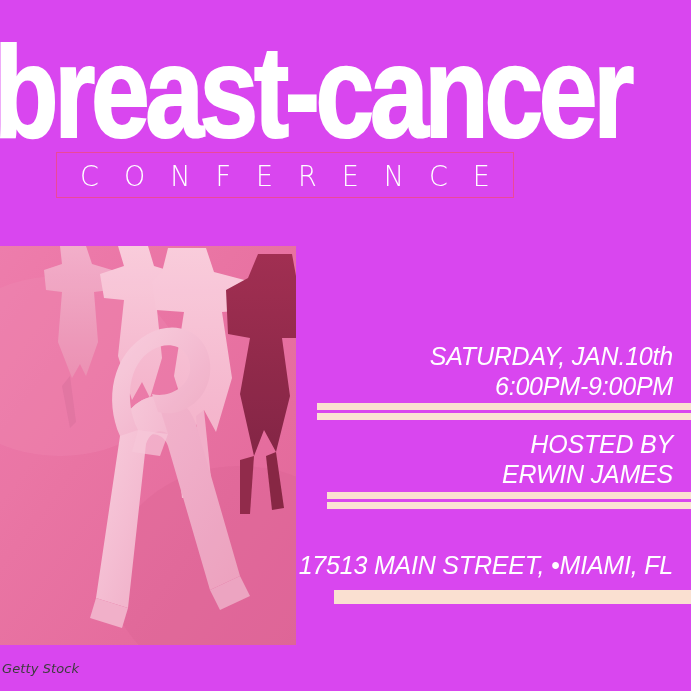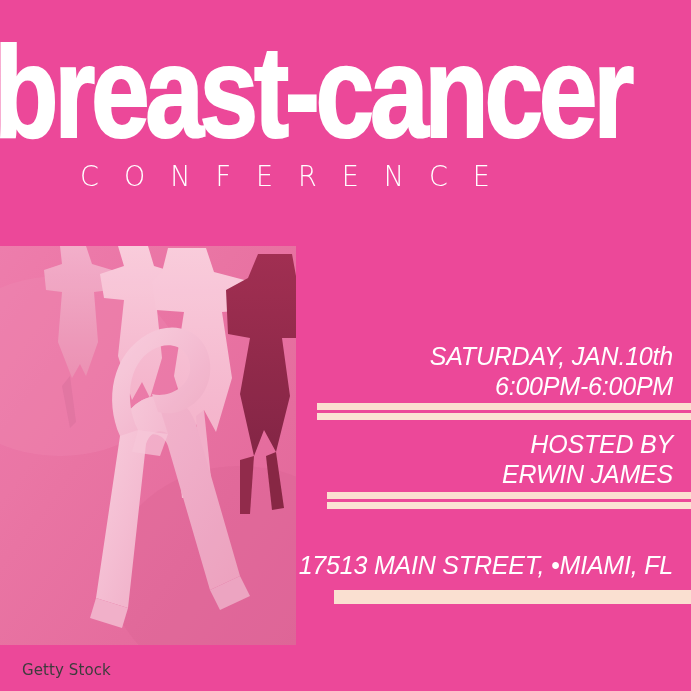--- a/index.html
+++ b/index.html
@@ -6,21 +6,21 @@
   body{
     width:691px;height:691px;
     background:#fcb6cd;
     font-family:"Liberation Sans","DejaVu Sans",sans-serif;
     overflow:hidden;
     position:relative;
   }
   #poster{
     position:absolute;inset:0;
     width:691px;height:691px;
-    background:#ec4899;
+    background:#d946ef;
   }
 
   
   .title-wrap{
     position:absolute;
     left:0;top:34px;
     width:691px;
     height:118px;
   }
   .title-main{
@@ -108,25 +108,26 @@
   .div-2{left:27px;right:0;top:246px;height:17px;}
   .div-2 .bar-a{top:0px;height:7px;background:#fbdfd0;}
   .div-2 .bar-b{top:10px;height:7px;background:#fbe2d3;}
 
   .div-3{left:34px;right:0;top:344px;height:14px;}
   .div-3 .bar-a{top:0px;height:14px;background:#fae0d1;}
 
   
   .caption{
     position:absolute;
-    left:22px;top:661px;
+    left:2px;top:661px;
     color:#3c3c3c;
     font-family:"DejaVu Sans","Liberation Sans",sans-serif;
-    font-size:15px;
+    font-size:13px;
     letter-spacing:0.1px;
+    font-style:italic;
   }
 </style>
 </head>
 <body>
 
 <div id="poster">
 
   <div class="title-wrap">
     <div class="title-main">breast-cancer</div>
   </div>
@@ -209,21 +210,21 @@
         <path d="M210 344 L240 330 L250 350 L220 364 Z" fill="#eda8c4"></path>
       </g>
 
       <rect x="0" y="0" width="296" height="399" fill="#d9649a" opacity="0.06"></rect>
     </svg>
   </div>
 
   <div class="info">
 
     <div class="info-line l-date1">SATURDAY, JAN.10th</div>
-    <div class="info-line l-date2">6:00PM-6:00PM</div>
+    <div class="info-line l-date2">6:00PM-9:00PM</div>
 
     <div class="divider div-1">
       <div class="bar bar-a"></div>
       <div class="bar bar-b"></div>
     </div>
 
     <div class="info-line l-host1">HOSTED BY</div>
     <div class="info-line l-host2">ERWIN JAMES</div>
 
     <div class="divider div-2">

